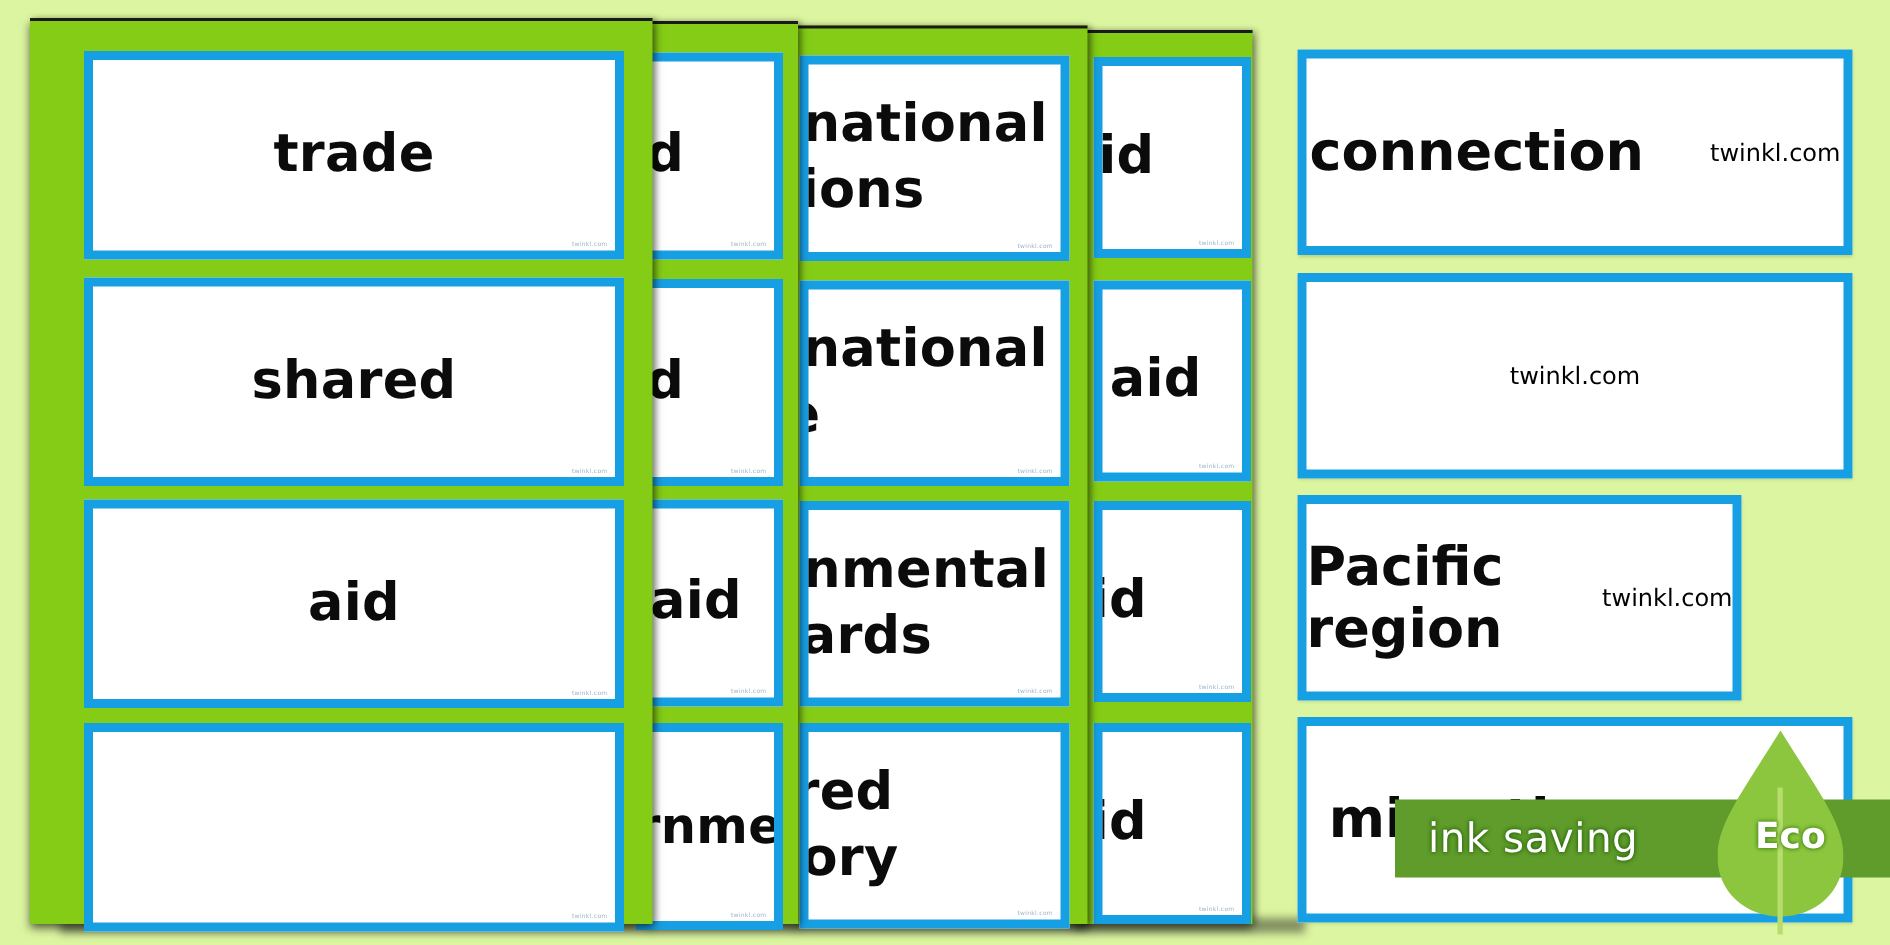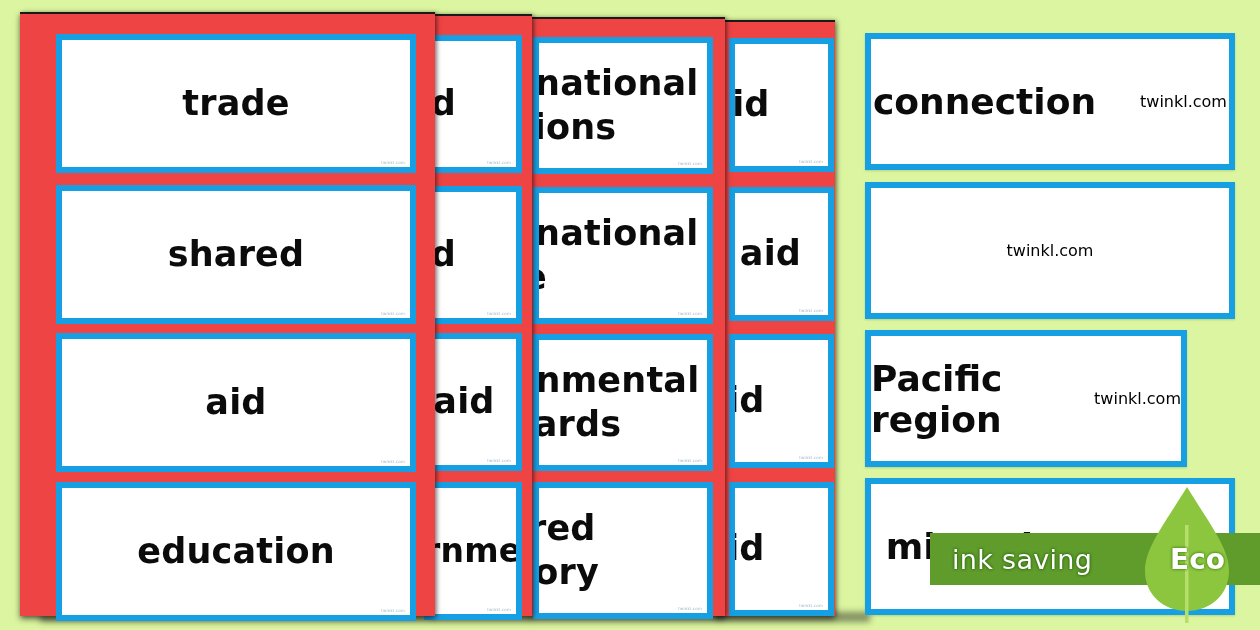--- a/index.html
+++ b/index.html
@@ -9,21 +9,21 @@
     font-family:"DejaVu Sans", sans-serif;
     position:relative;
   }
 
   
   #stage{position:absolute;inset:0;background:#dcf5a0;}
 
   
   .sheet{
     position:absolute;
-    background:#ef4444;
+    background:#84cc16;
     box-sizing:border-box;
     padding-left:15px;
   }
   .sheet.stacked{
     box-shadow:0 3px 6px rgba(0,0,0,.55), 2px 0 4px rgba(0,0,0,.25);
     border-top:2px solid #1a1a1a;
   }
 
   
   .card{
@@ -96,21 +96,21 @@
     letter-spacing:.3px;
   }
   #eco-leaf{
     position:absolute;left:215px;top:-48px;
     width:84px;height:140px;
     z-index:2;
   }
   #eco-word{
     position:absolute;left:240px;top:10px;
     font-family:"DejaVu Sans", sans-serif;
-    font-weight:bold;font-size:28px;color:#ffffff;
+    font-weight:bold;font-size:24px;color:#ffffff;
     text-shadow:0 0 3px #4a8a18,0 0 3px #4a8a18;
     z-index:3;
   }
 
   
   #stack-shadow{
     position:absolute;left:40px;top:612px;width:830px;height:10px;
     background:rgba(20,20,20,.45);
     filter:blur(3px);
     z-index:1;
@@ -191,34 +191,33 @@
     </div>
     <div class="card" style="left:36px;top:171px;width:360px;height:139px;">
       <span class="word">shared</span>
       <span class="mark">twinkl.com</span>
     </div>
     <div class="card" style="left:36px;top:319px;width:360px;height:139px;">
       <span class="word">aid</span>
       <span class="mark">twinkl.com</span>
     </div>
     <div class="card" style="left:36px;top:468px;width:360px;height:139px;">
-      <span class="word">education</span>
       <span class="mark">twinkl.com</span>
     </div>
   </div>
 
   <div style="position:absolute;left:860px;top:18px;width:380px;height:600px;z-index:10;">
     <div class="rcard" style="left:5px;top:15px;width:370px;height:137px;">
       <span class="word">connection</span>
       <span class="mark">twinkl.com</span>
     </div>
     <div class="rcard" style="left:5px;top:164px;width:370px;height:137px;">
       <span class="mark">twinkl.com</span>
     </div>
-    <div class="rcard" style="left:5px;top:312px;width:322px;height:137px;">
+    <div class="rcard" style="left:5px;top:312px;width:296px;height:137px;">
       <span class="word">Pacific region</span>
       <span class="mark">twinkl.com</span>
     </div>
     <div class="rcard" style="left:5px;top:460px;width:370px;height:137px;">
       <span class="word">migration</span>
       <span class="mark">twinkl.com</span>
     </div>
   </div>
 
   <div id="eco-badge">

